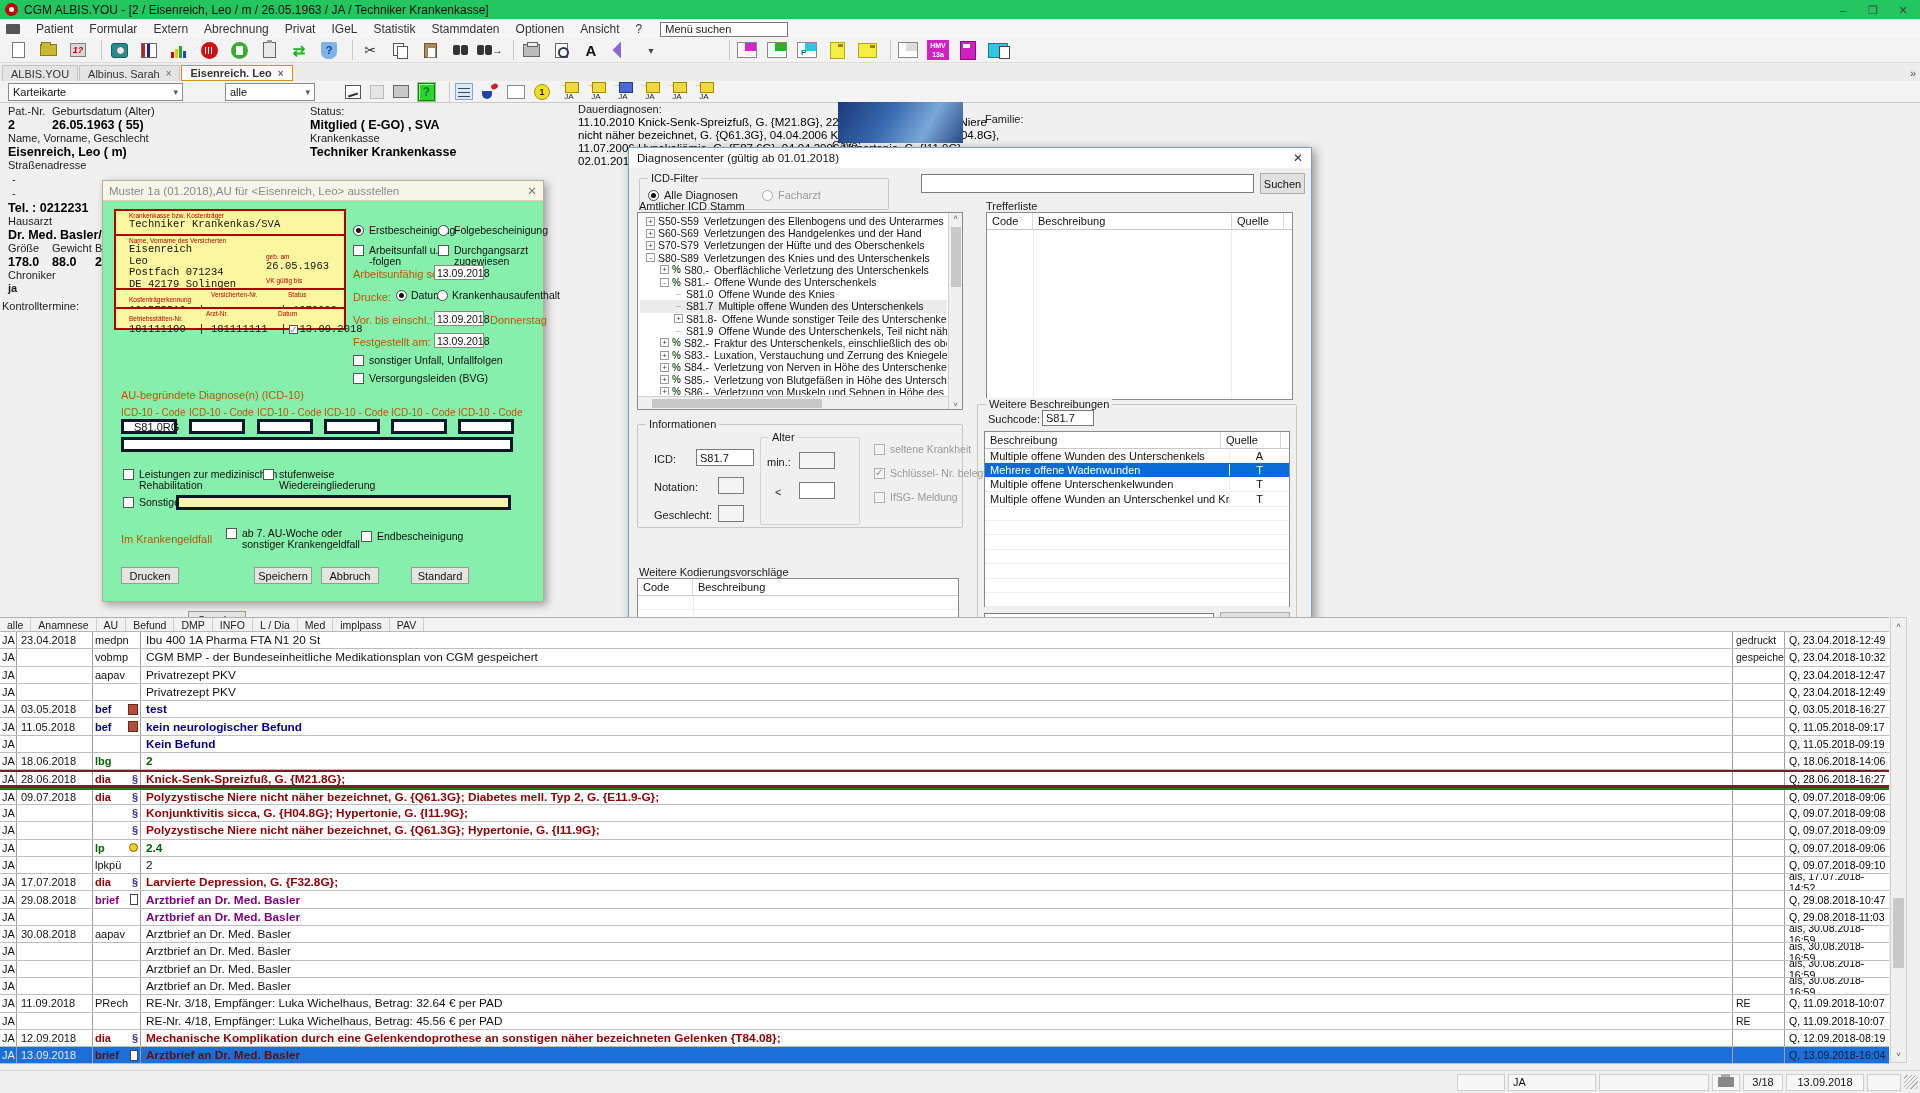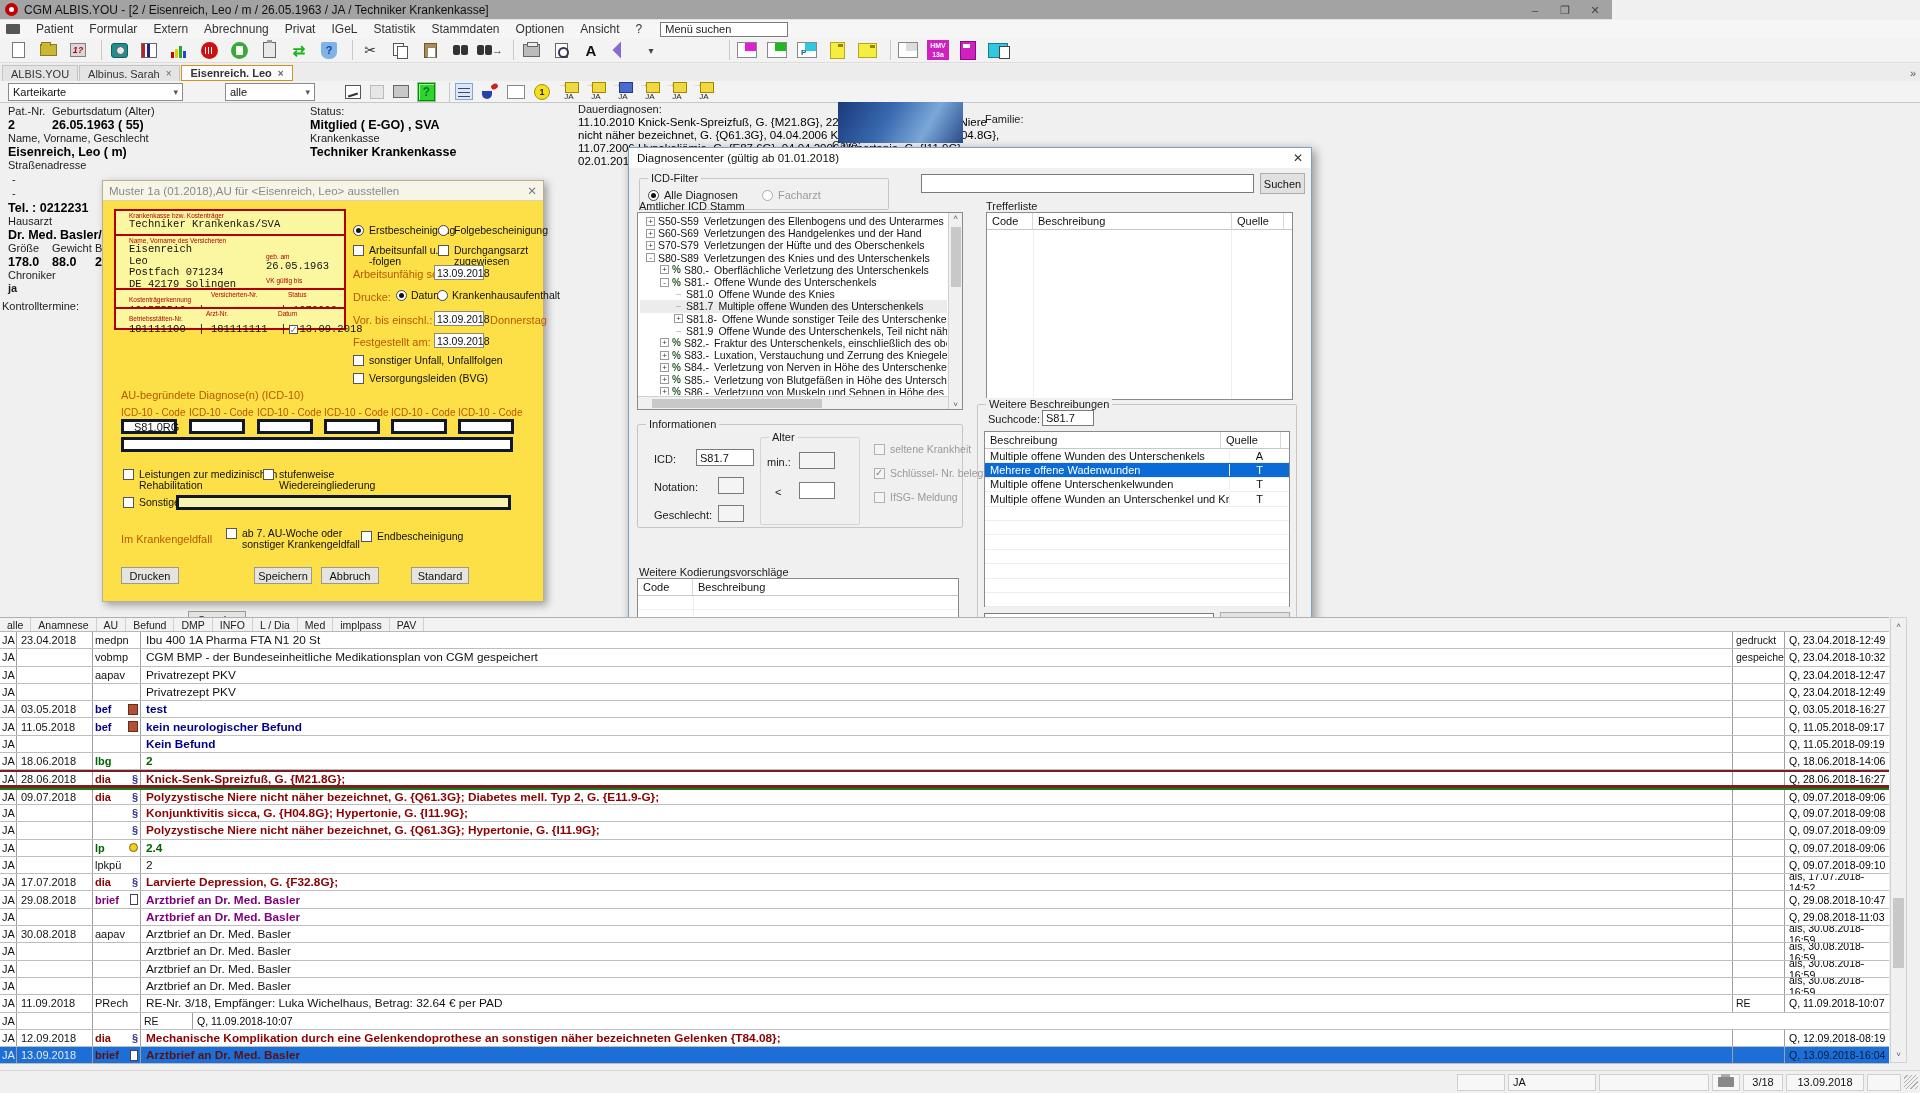--- a/index.html
+++ b/index.html
@@ -1,21 +1,21 @@
 <!DOCTYPE html>
 <html><head>
 <meta charset="utf-8">
 <style>
   *{margin:0;padding:0;box-sizing:border-box}
   html,body{width:1920px;height:1093px;overflow:hidden;background:#e8e8e8;
     font-family:"Liberation Sans",sans-serif;font-size:12px;color:#111}
   #app{position:relative;width:1920px;height:1093px;background:#f0f0f0}
 
   
-  .titlebar{position:absolute;left:0;top:0;width:1612px;height:20px;background:#a3a3a3;
+  .titlebar{position:absolute;left:0;top:0;width:1920px;height:20px;background:#22c55e;
     border-bottom:1px solid #e2e2e2;display:flex;align-items:center;padding-left:5px;font-size:12px}
   .app-icon{width:13px;height:13px;border-radius:50%;background:#c40000;margin-right:6px;position:relative}
   .app-icon:after{content:"";position:absolute;left:4px;top:4px;width:5px;height:5px;border-radius:50%;background:#fff}
   .win-btns{position:absolute;right:2px;top:0;display:flex;height:20px}
   .win-btns div{width:30px;text-align:center;line-height:20px;color:#444;font-size:11px}
   .menubar{position:absolute;left:0;top:20px;width:1920px;height:18px;background:#f6f6f6;display:flex;align-items:center}
   .menu-sys-icon{width:14px;height:10px;background:#555;margin:0 8px 0 6px;border-radius:1px}
   .menu-item{padding:0 8px;color:#333}
   .menu-search{margin-left:10px;width:128px;height:15px;border:1px solid #7a7a7a;background:#fff;
     font-size:11px;padding:0 4px;line-height:13px;color:#222}
@@ -126,21 +126,21 @@
   .radio{width:11px;height:11px;border:1px solid #444;border-radius:50%;background:#fff;display:inline-block;position:relative;flex:none}
   .radio.sel:after{content:"";position:absolute;left:2px;top:2px;width:5px;height:5px;border-radius:50%;background:#111}
   .radio.dis{border-color:#aaa}
   .cbox{width:11px;height:11px;border:1px solid #555;background:#fff;display:inline-block;position:relative;flex:none;font-size:10px;line-height:10px;text-align:center}
   .cbox.dis{border-color:#b0b0b0;background:#f4f4f4}
   .cbox.chk:after{content:"✓";color:#888;position:absolute;left:0;top:-1px}
   .grpbox{position:absolute;border:1px solid #c6c6c6;border-radius:2px}
   .grplbl{position:absolute;top:-7px;left:8px;background:#f0f0f0;padding:0 3px;font-size:11px;color:#1a1a1a}
 
   
-  .muster{position:absolute;left:102px;top:180px;width:442px;height:422px;background:#fde047;
+  .muster{position:absolute;left:102px;top:180px;width:442px;height:422px;background:#86efac;
     border:1px solid #b8b090;box-shadow:3px 3px 8px rgba(0,0,0,.35)}
   .m-title{height:20px;background:#f7f5e8;border-bottom:1px solid #d8d4b0;display:flex;
     align-items:center;padding:0 6px;color:#8a8a8a;font-size:11.5px}
   .m-title .x{margin-left:auto;color:#777}
   .kvcard{position:absolute;left:11px;top:30px;width:232px}
   .kvbox{border:2px solid #b00000;background:#fbf7a0;padding:1px 13px;margin-top:-2px;position:relative}
   .kvmicro{font-size:6.5px;color:#b00000;line-height:7px}
   .kvval{font-family:"Liberation Mono",monospace;font-size:10.5px;color:#111;line-height:11.5px;white-space:pre}
   .o-lbl{font-size:11px;color:#b85800;white-space:nowrap}
   .blk-lbl{font-size:10.5px;color:#111;white-space:pre-line;line-height:11px}
@@ -1067,20 +1067,21 @@
           <div class="c-text">RE-Nr.  3/18, Empfänger: Luka Wichelhaus, Betrag: 32.64 € per PAD</div>
           <div class="c-status">RE</div>
           <div class="c-time">Q, 11.09.2018-10:07</div>
         </div>
         <div class="k-row cls-plain">
           <div class="c-ja">JA</div>
           <div class="c-date"></div>
           <div class="c-type">
             <span></span>
           </div>
+          <div class="c-text">RE-Nr.  4/18, Empfänger: Luka Wichelhaus, Betrag: 45.56 € per PAD</div>
           <div class="c-status">RE</div>
           <div class="c-time">Q, 11.09.2018-10:07</div>
         </div>
         <div class="k-row cls-dia">
           <div class="c-ja">JA</div>
           <div class="c-date">12.09.2018</div>
           <div class="c-type">
             <span>dia</span>
             <span class="ic-dia">§</span>
           </div>

